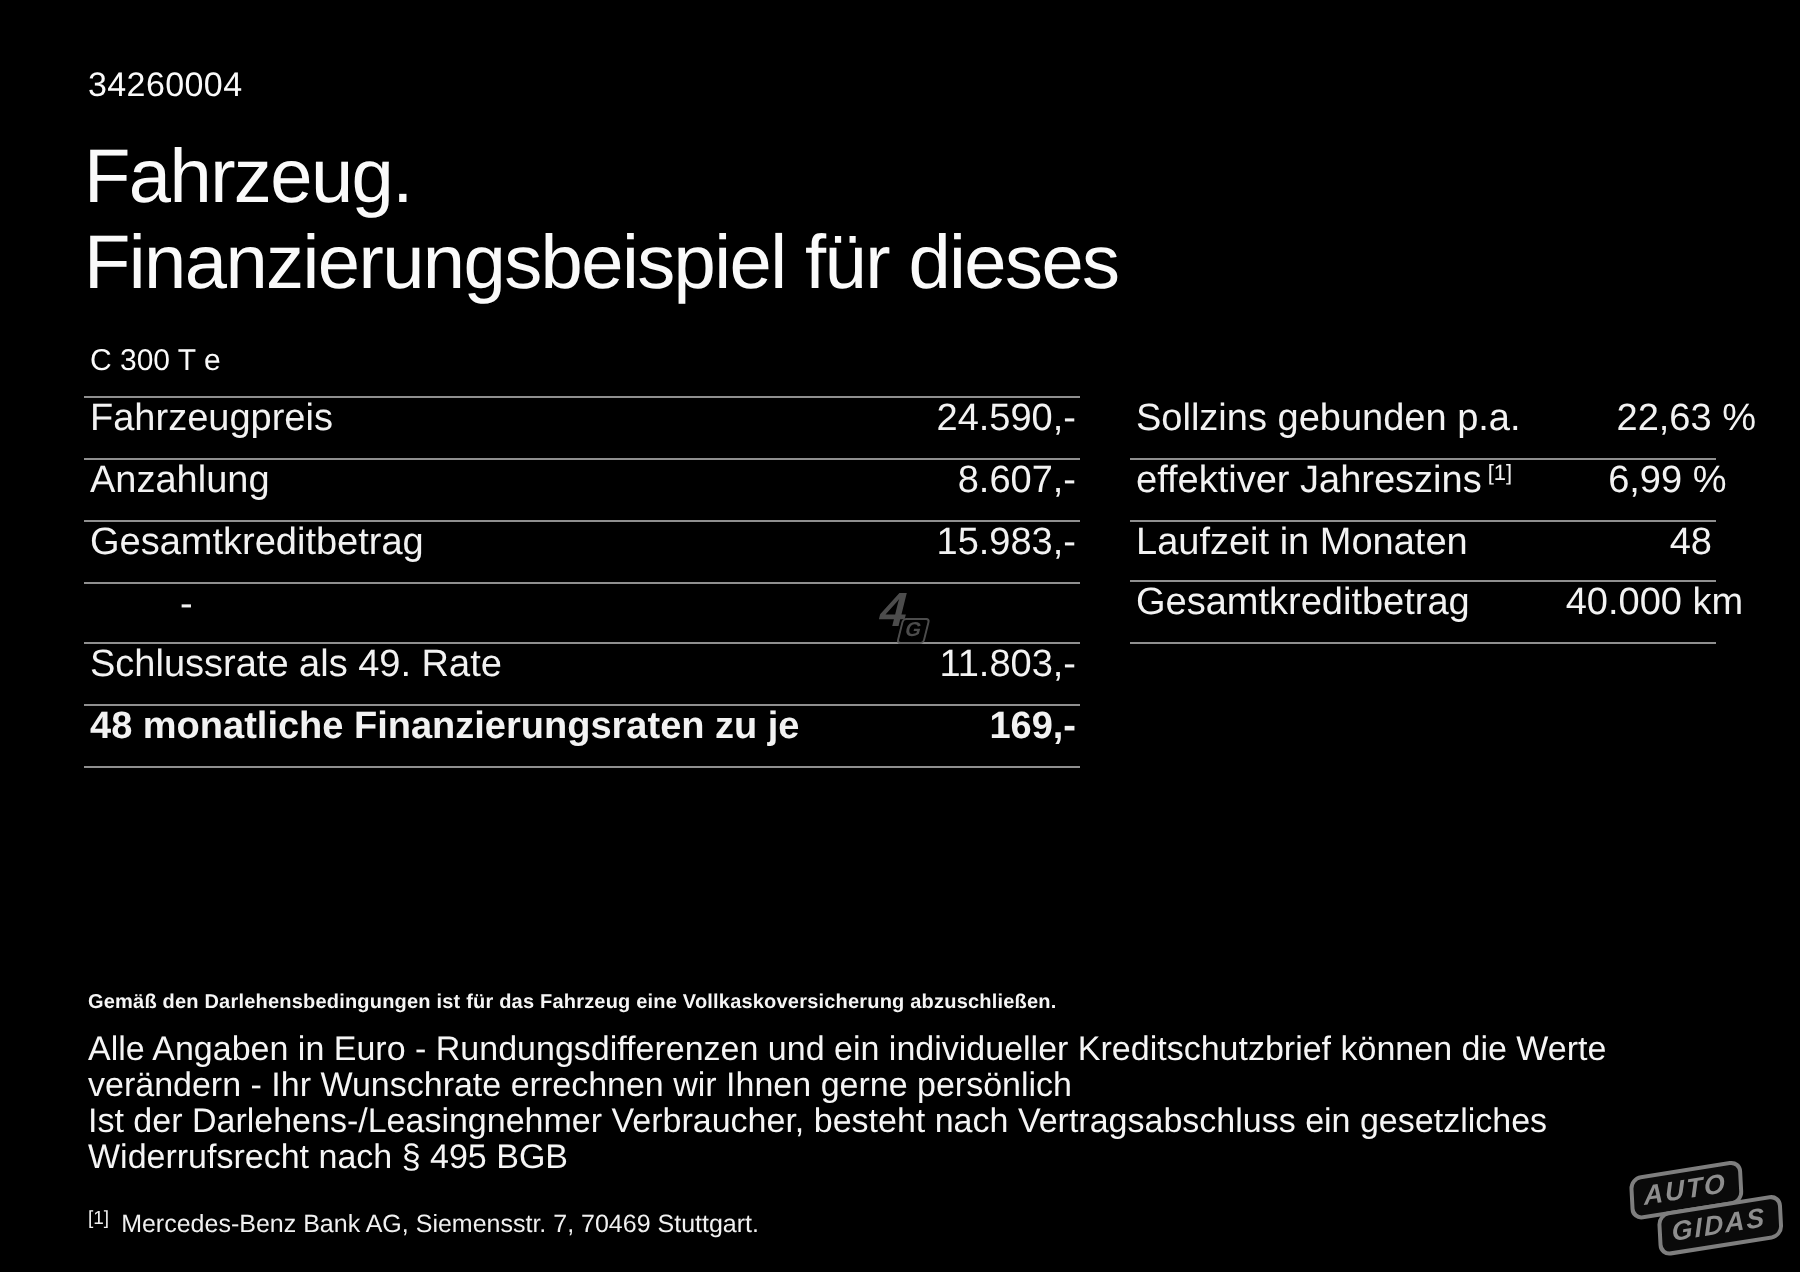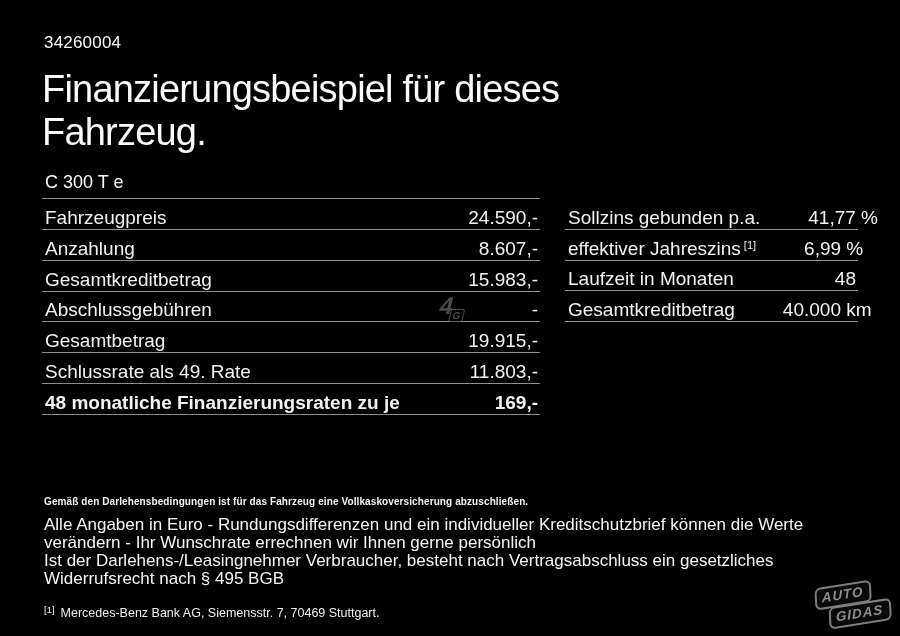--- a/index.html
+++ b/index.html
@@ -17,27 +17,27 @@
     position: absolute; left: 44px; top: 33px;
     font-size: 17px; color: #fafafa; letter-spacing: 0.2px;
   }
   .title {
     position: absolute; left: 42px; top: 68px;
     font-size: 38px; font-weight: 400; line-height: 43px;
     letter-spacing: -0.8px; color: #fafafa;
   }
   .model {
     position: absolute; left: 45px; top: 172px;
-    font-size: 18px; color: #fafafa;
+    font-size: 15px; color: #fafafa;
   }
   .tbl { position: absolute; font-size: 19px; }
   .tbl-left { left: 42px; top: 198px; width: 498px; border-top: 1px solid #8f8f8f; }
   .tbl-right { left: 565px; top: 199px; width: 293px; }
   .row {
-    display: flex; justify-content: space-between; align-items: flex-end;
+    display: flex; justify-content: space-between; align-items: flex-start;
     height: 30.85px; border-bottom: 1px solid #8f8f8f;
   }
   .tbl-right .row { height: 30.75px; }
   .row .lbl { white-space: nowrap; padding-left: 3px; }
   .row .val { white-space: nowrap; text-align: right; padding-right: 2px; margin-left: 48px; }
   .row.bold { font-weight: bold; }
   sup.note-ref { font-size: 11px; vertical-align: 6px; margin-left: 3px; letter-spacing: 0; }
   .footer { position: absolute; left: 44px; top: 494px; width: 812px; color: #f5f5f5; }
   .footer .f-bold { font-size: 10px; font-weight: bold; line-height: 16px; margin-bottom: 6px; letter-spacing: 0.1px; }
   .footer .f-line { font-size: 17px; line-height: 18px; font-weight: 400; }
@@ -74,61 +74,56 @@
   .logo-line.l2 { margin-left: 11px; margin-top: -4px; }
 </style>
 </head>
 <body>
 
 <div class="stage">
 
   <div class="docnum">34260004</div>
 
   <div class="title">
+    <div>Fahrzeug.</div>
     <div>Finanzierungsbeispiel für dieses</div>
-    <div>Fahrzeug.</div>
   </div>
 
   <div class="model">C 300 T e</div>
 
   <div class="tbl tbl-left">
     <div class="row">
       <span class="lbl">Fahrzeugpreis</span>
       <span class="val">24.590,-</span>
     </div>
     <div class="row">
       <span class="lbl">Anzahlung</span>
       <span class="val">8.607,-</span>
     </div>
     <div class="row">
       <span class="lbl">Gesamtkreditbetrag</span>
       <span class="val">15.983,-</span>
     </div>
     <div class="row">
-      <span class="lbl">Abschlussgebühren</span>
       <span class="val">-</span>
-    </div>
-    <div class="row">
-      <span class="lbl">Gesamtbetrag</span>
-      <span class="val">19.915,-</span>
     </div>
     <div class="row">
       <span class="lbl">Schlussrate als 49. Rate</span>
       <span class="val">11.803,-</span>
     </div>
     <div class="row bold">
       <span class="lbl">48 monatliche Finanzierungsraten zu je</span>
       <span class="val">169,-</span>
     </div>
   </div>
 
   <div class="tbl tbl-right">
     <div class="row">
       <span class="lbl">Sollzins gebunden p.a.</span>
-      <span class="val">41,77 %</span>
+      <span class="val">22,63 %</span>
     </div>
     <div class="row">
       <span class="lbl"><span>effektiver Jahreszins</span><sup class="note-ref">[1]</sup></span>
       <span class="val">6,99 %</span>
     </div>
     <div class="row">
       <span class="lbl">Laufzeit in Monaten</span>
       <span class="val">48</span>
     </div>
     <div class="row">

